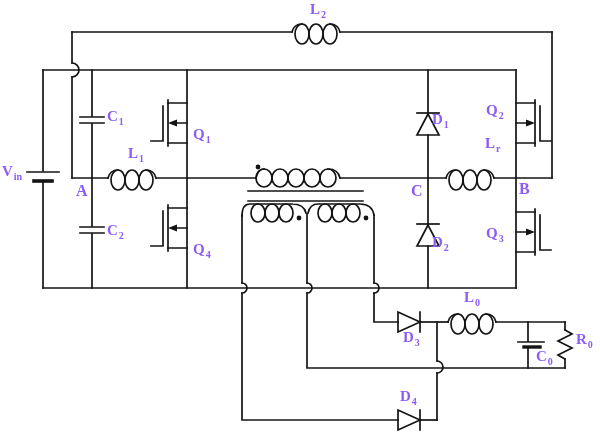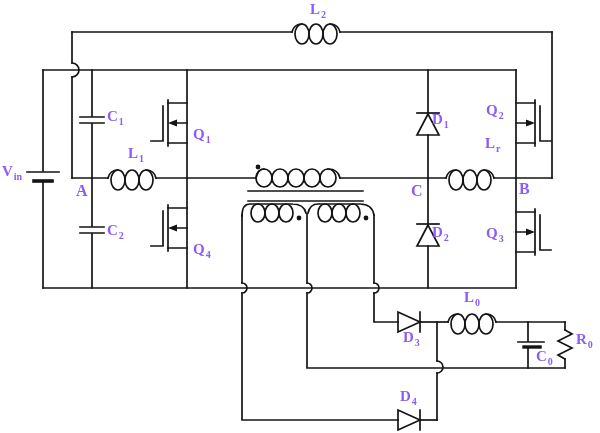--- a/index.html
+++ b/index.html
@@ -196,20 +196,20 @@
   <span class="lbl" style="left:193px;top:112px;margin-top:15px;"><span>Q</span><sub>1</sub></span>
   <span class="lbl" style="left:128px;top:146px;"><span>L</span><sub>1</sub></span>
   <span class="lbl node" style="left:76px;top:183px;"><span>A</span></span>
   <span class="lbl" style="left:107px;top:223px;"><span>C</span><sub>2</sub></span>
   <span class="lbl" style="left:193px;top:226px;margin-top:16px;"><span>Q</span><sub>4</sub></span>
   <span class="lbl" style="left:432px;top:112px;text-align:center;"><span>D</span><sub>1</sub></span>
   <span class="lbl" style="left:486px;top:103px;text-align:center;"><span>Q</span><sub>2</sub></span>
   <span class="lbl" style="left:452px;top:136px;margin-left:33px;"><span>L</span><sub>r</sub></span>
   <span class="lbl node" style="left:411px;top:183px;"><span>C</span></span>
   <span class="lbl node" style="left:519px;top:181px;"><span>B</span></span>
-  <span class="lbl" style="left:432px;top:225px;"><span>D</span><sub>2</sub></span>
+  <span class="lbl" style="left:432px;top:235px;"><span>D</span><sub>2</sub></span>
   <span class="lbl" style="left:486px;top:226px;"><span>Q</span><sub>3</sub></span>
   <span class="lbl" style="left:403px;top:330px;text-align:center;"><span>D</span><sub>3</sub></span>
   <span class="lbl" style="left:464px;top:290px;"><span>L</span><sub>0</sub></span>
   <span class="lbl" style="left:536px;top:349px;"><span>C</span><sub>0</sub></span>
   <span class="lbl" style="left:576px;top:332px;"><span>R</span><sub>0</sub></span>
   <span class="lbl" style="left:400px;top:389px;"><span>D</span><sub>4</sub></span>
 </div>
 
 </body></html>

